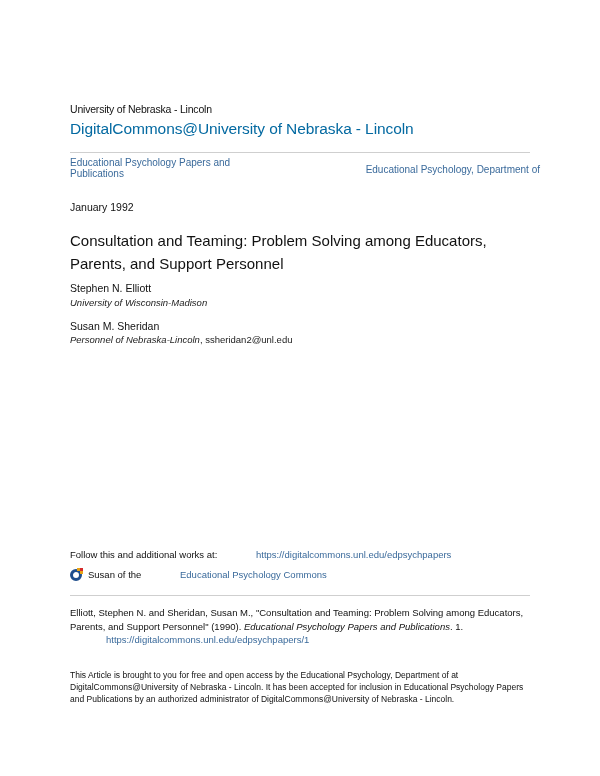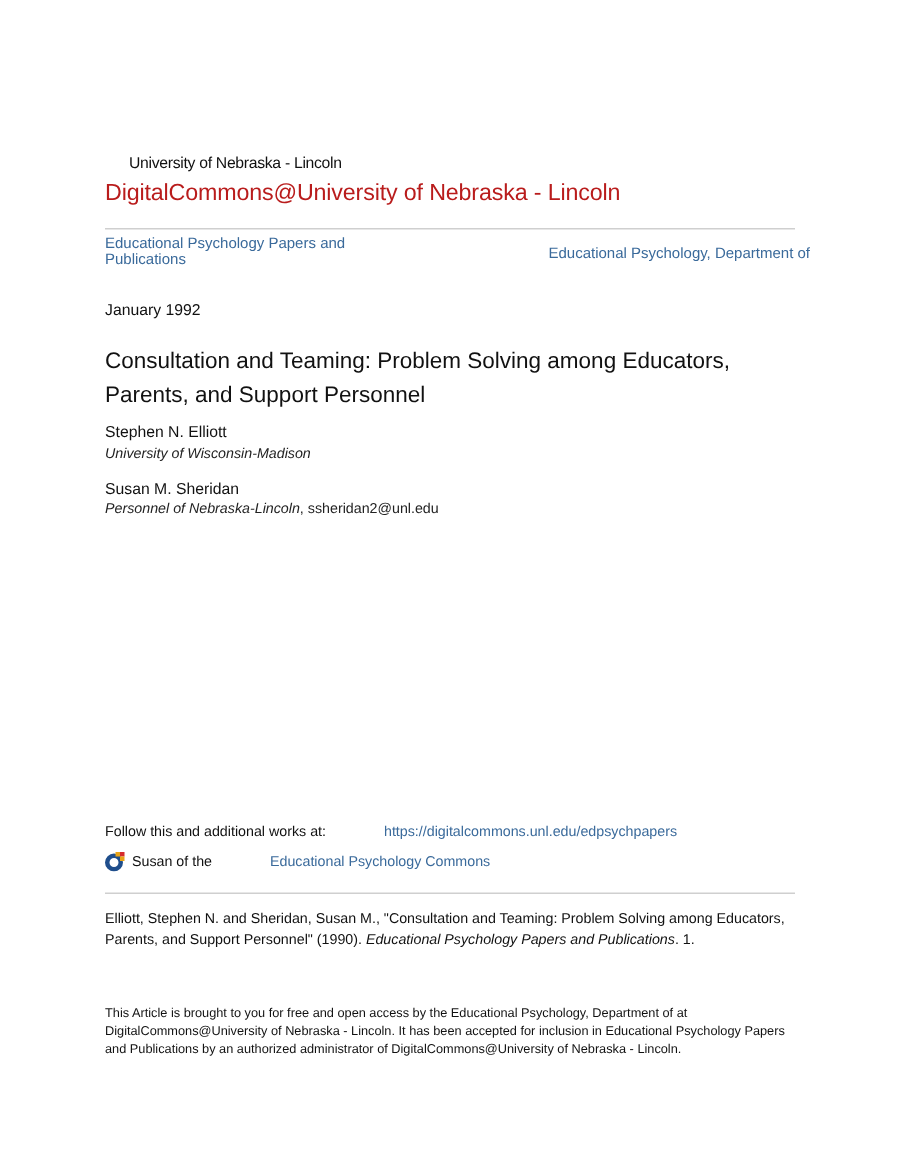--- a/index.html
+++ b/index.html
@@ -1,20 +1,20 @@
 <!DOCTYPE html>
 <html><head>
   <meta charset="utf-8">
   <style>
     html, body { margin: 0; padding: 0; background: #ffffff; }
     body { width: 600px; height: 776px; position: relative; overflow: hidden;
            font-family: "Liberation Sans", "DejaVu Sans", sans-serif; color: #1a1a1a; }
     .abs { position: absolute; }
-    .inst { left: 70px; top: 103px; font-size: 10.5px; color: #111; letter-spacing: -0.2px; margin-left: 16px; }
-    .repo { left: 70px; top: 120px; font-size: 15.5px; color: #b91c1c; letter-spacing: -0.1px; }
+    .inst { left: 70px; top: 103px; font-size: 10.5px; color: #111; letter-spacing: -0.2px; }
+    .repo { left: 70px; top: 120px; font-size: 15.5px; color: #0369a1; letter-spacing: -0.1px; }
     .rule { left: 70px; width: 460px; height: 1px; background: #cfcfcf; }
     .coll { left: 70px; top: 158px; width: 200px; font-size: 10px; line-height: 10.5px; color: #3a6a9b; }
     .dept { right: 60px; top: 164px; font-size: 10px; color: #3a6a9b; text-align: right; }
     .date { left: 70px; top: 201px; font-size: 10.5px; color: #111; }
     .title { left: 70px; top: 229px; width: 470px; font-size: 15px; line-height: 23px; color: #111; }
     .author { left: 70px; font-size: 10.5px; color: #111; }
     .affil { left: 70px; font-size: 9.5px; color: #222; }
     .affil i { font-style: italic; margin-top: 44px; }
     .follow { left: 70px; top: 549px; font-size: 9.5px; color: #111; }
     .partof { left: 70px; top: 567px; font-size: 9.5px; color: #111; display: flex; align-items: center; }
@@ -61,15 +61,16 @@
       <rect x="10" y="4" width="3" height="3" fill="#e8a317"></rect>
     </svg>
   </span>
   <span>Susan of the </span>&nbsp;<span class="link">Educational Psychology Commons</span>
 </div>
 
 <div class="abs rule" style="top:595px;"></div>
 
 <div class="abs cite">
   <span>Elliott, Stephen N. and Sheridan, Susan M., "Consultation and Teaming: Problem Solving among Educators, Parents, and Support Personnel" (1990). </span><i>Educational Psychology Papers and Publications</i><span>. 1.</span><br>
+  <span class="link">https://digitalcommons.unl.edu/edpsychpapers/1</span>
 </div>
 
 <div class="abs notice">This Article is brought to you for free and open access by the Educational Psychology, Department of at DigitalCommons@University of Nebraska - Lincoln. It has been accepted for inclusion in Educational Psychology Papers and Publications by an authorized administrator of DigitalCommons@University of Nebraska - Lincoln.</div>
 
 </body></html>

